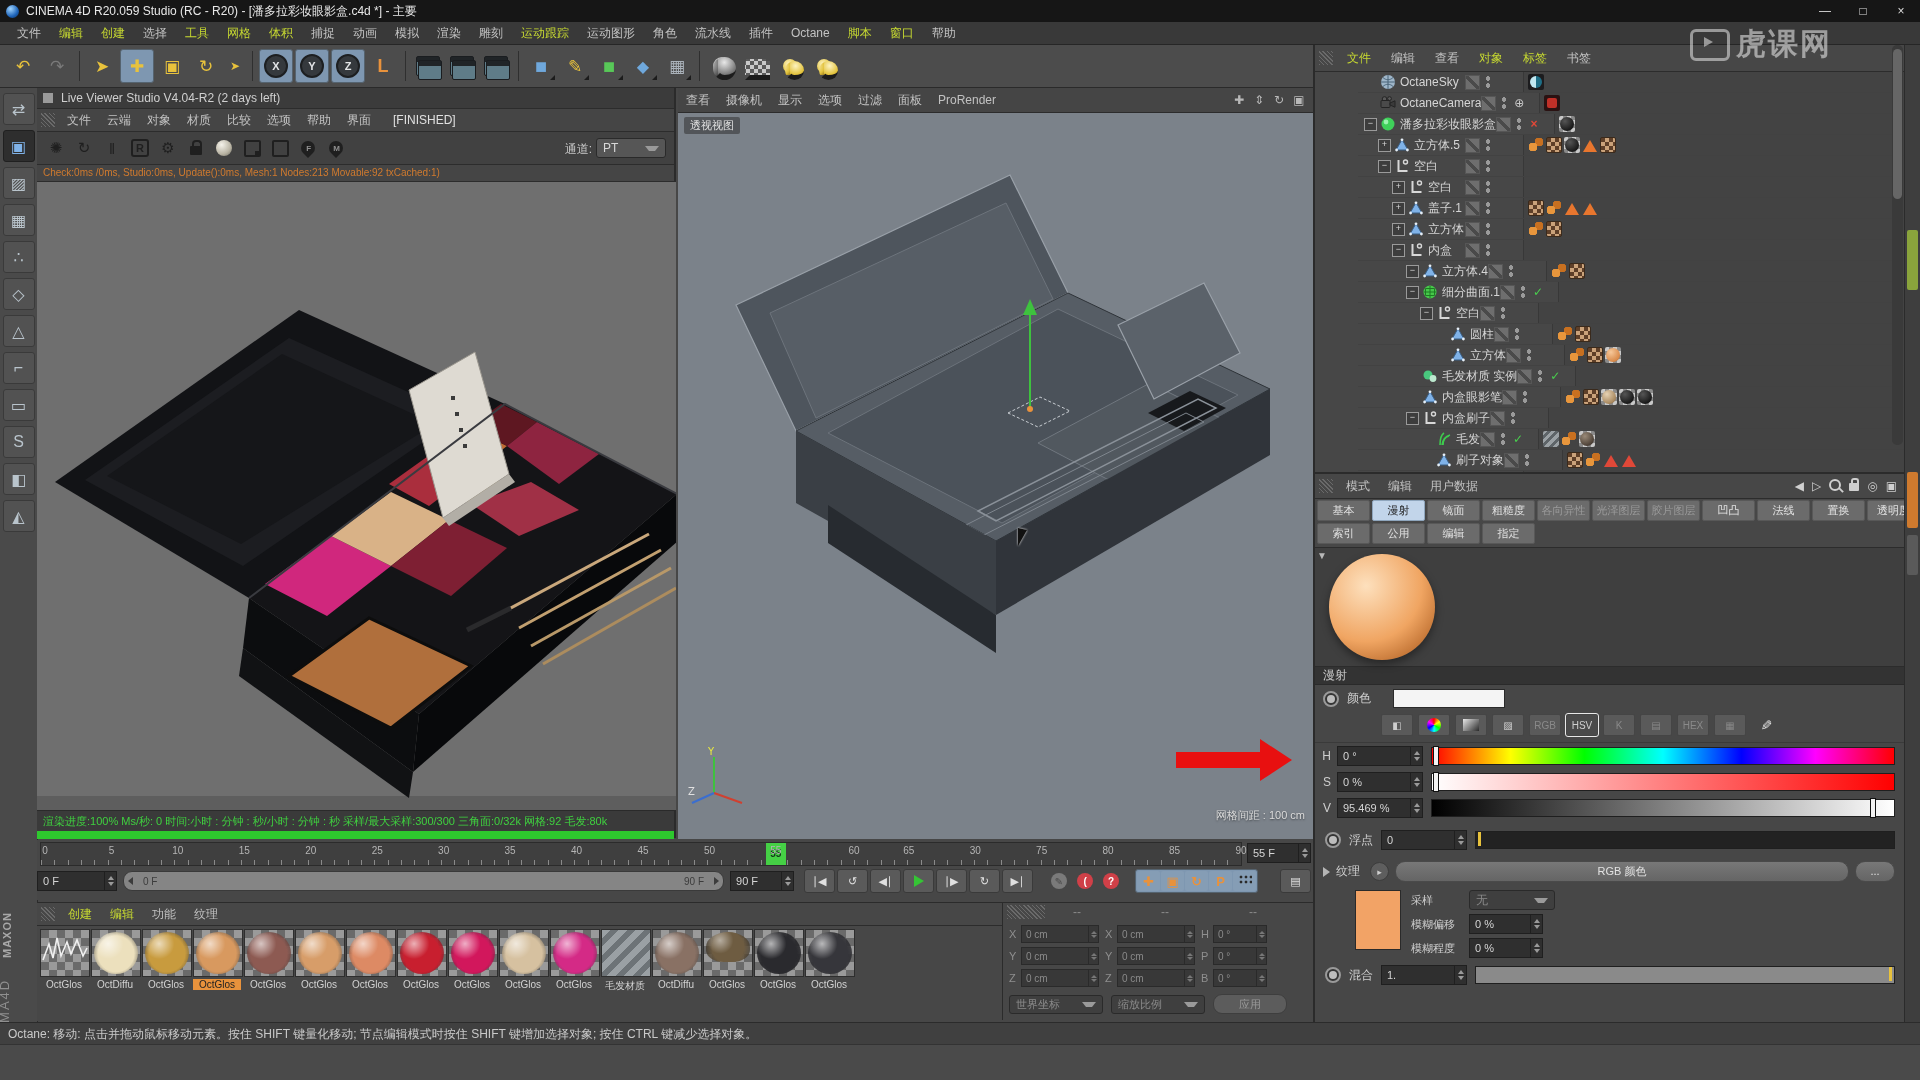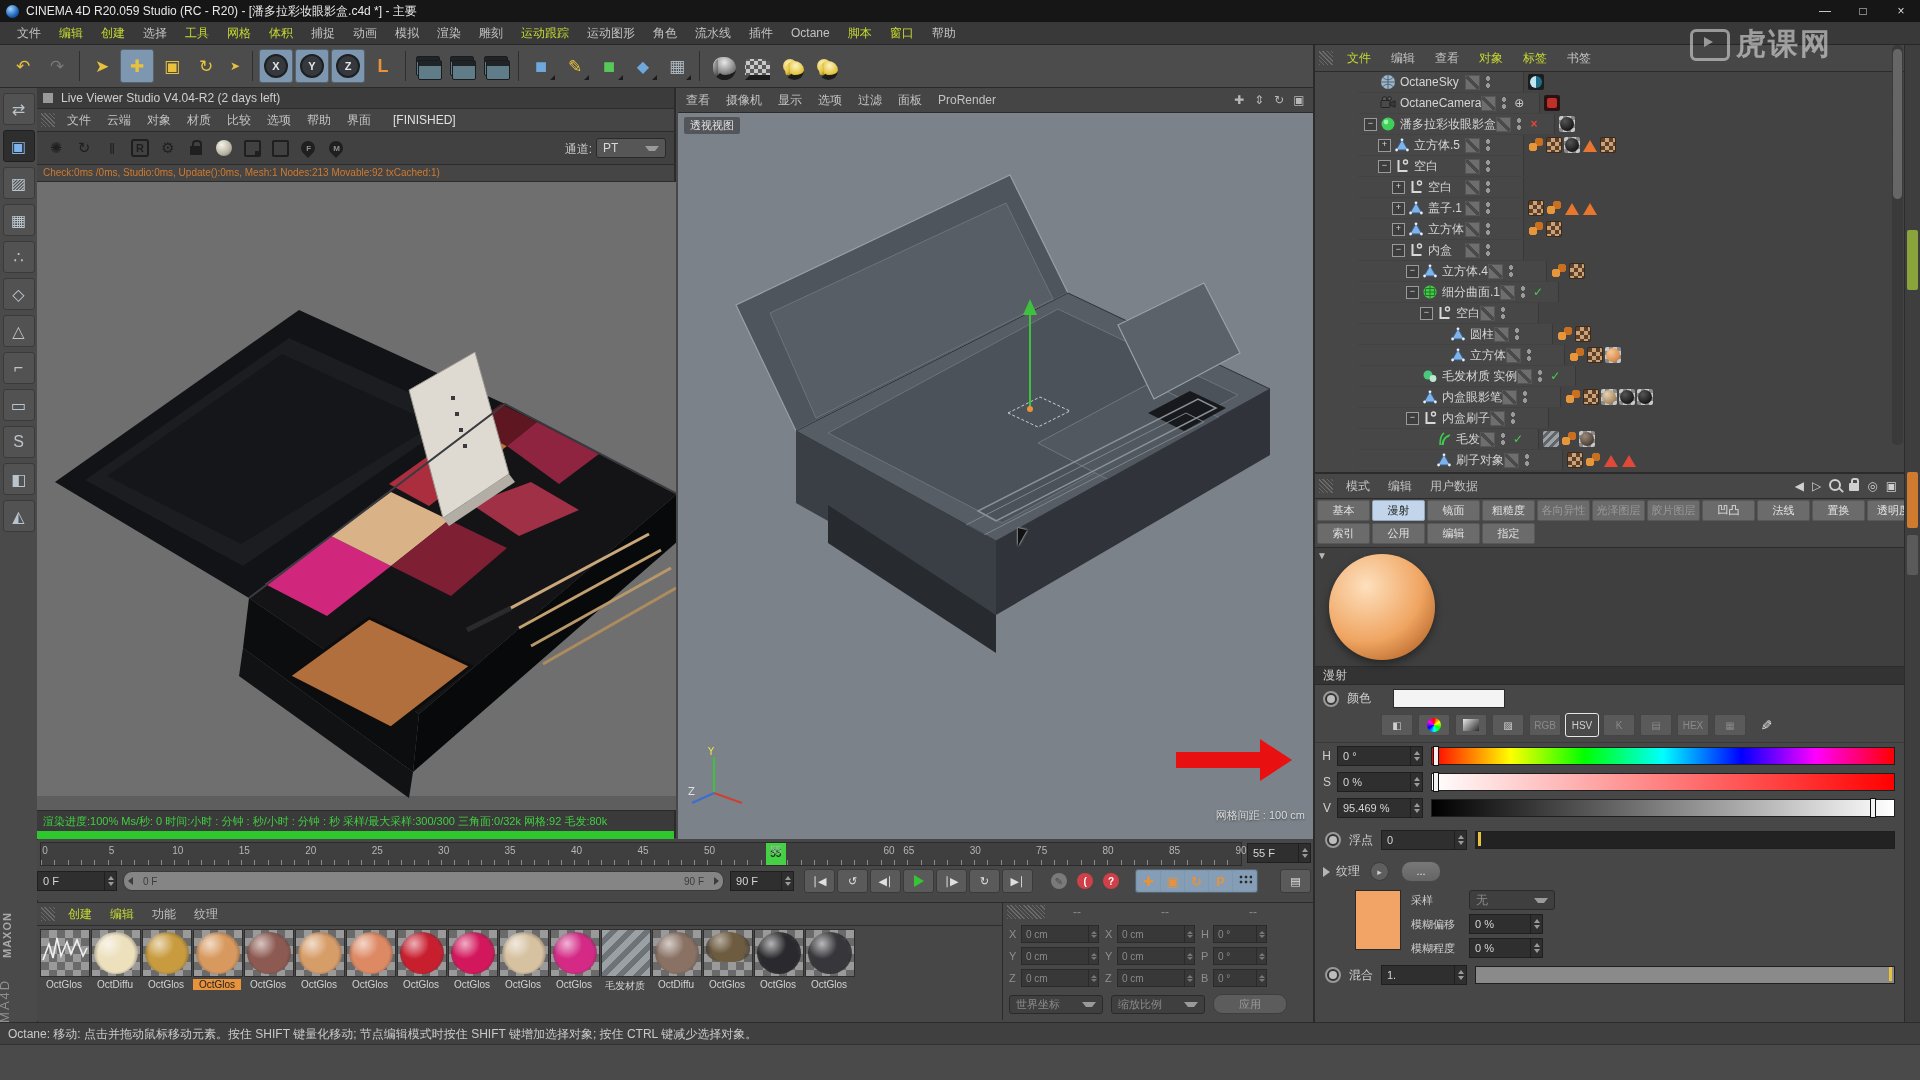--- a/index.html
+++ b/index.html
@@ -1110,20 +1110,21 @@
           </span>
         <span class="sl darkbar">
             <span class="tickmark" style="left:2px;"></span>
           </span>
       </div>
 
       <div class="texrow">
         <span class="tri"></span>
         <span class="tlabel">纹理</span>
         <span class="roundbtn">▸</span>
+        <span class="pill">RGB 颜色</span>
         <span class="pill more">...</span>
       </div>
 
       <div id="texdetail">
         <div class="bigswatch"></div>
         <div class="trows">
           <div class="trow">
             <span class="tl">采样</span>
             <div class="dd dim">
                 <span>无</span>
@@ -1185,21 +1186,21 @@
         <span class="tick-num" style="left: 136.889px;">10</span>
         <span class="tick-num" style="left: 203.333px;">15</span>
         <span class="tick-num" style="left: 269.778px;">20</span>
         <span class="tick-num" style="left: 336.222px;">25</span>
         <span class="tick-num" style="left: 402.667px;">30</span>
         <span class="tick-num" style="left: 469.111px;">35</span>
         <span class="tick-num" style="left: 535.556px;">40</span>
         <span class="tick-num" style="left: 602px;">45</span>
         <span class="tick-num" style="left: 668.444px;">50</span>
         <span class="tick-num" style="left: 734.889px;">55</span>
-        <span class="tick-num" style="left: 848px;">60</span>
+        <span class="tick-num" style="left: 813px;">60</span>
         <span class="tick-num" style="left: 867.778px;">65</span>
         <span class="tick-num" style="left: 934.222px;">30</span>
         <span class="tick-num" style="left: 1000.67px;">75</span>
         <span class="tick-num" style="left: 1067.11px;">80</span>
         <span class="tick-num" style="left: 1133.56px;">85</span>
         <span class="tick-num" style="left: 1200px;">90</span>
       </div>
     <span class="spin" id="frame-spin" style="width:62px;flex:0 0 62px;">
         <span class="val">55 F</span>
         <span class="arr">

